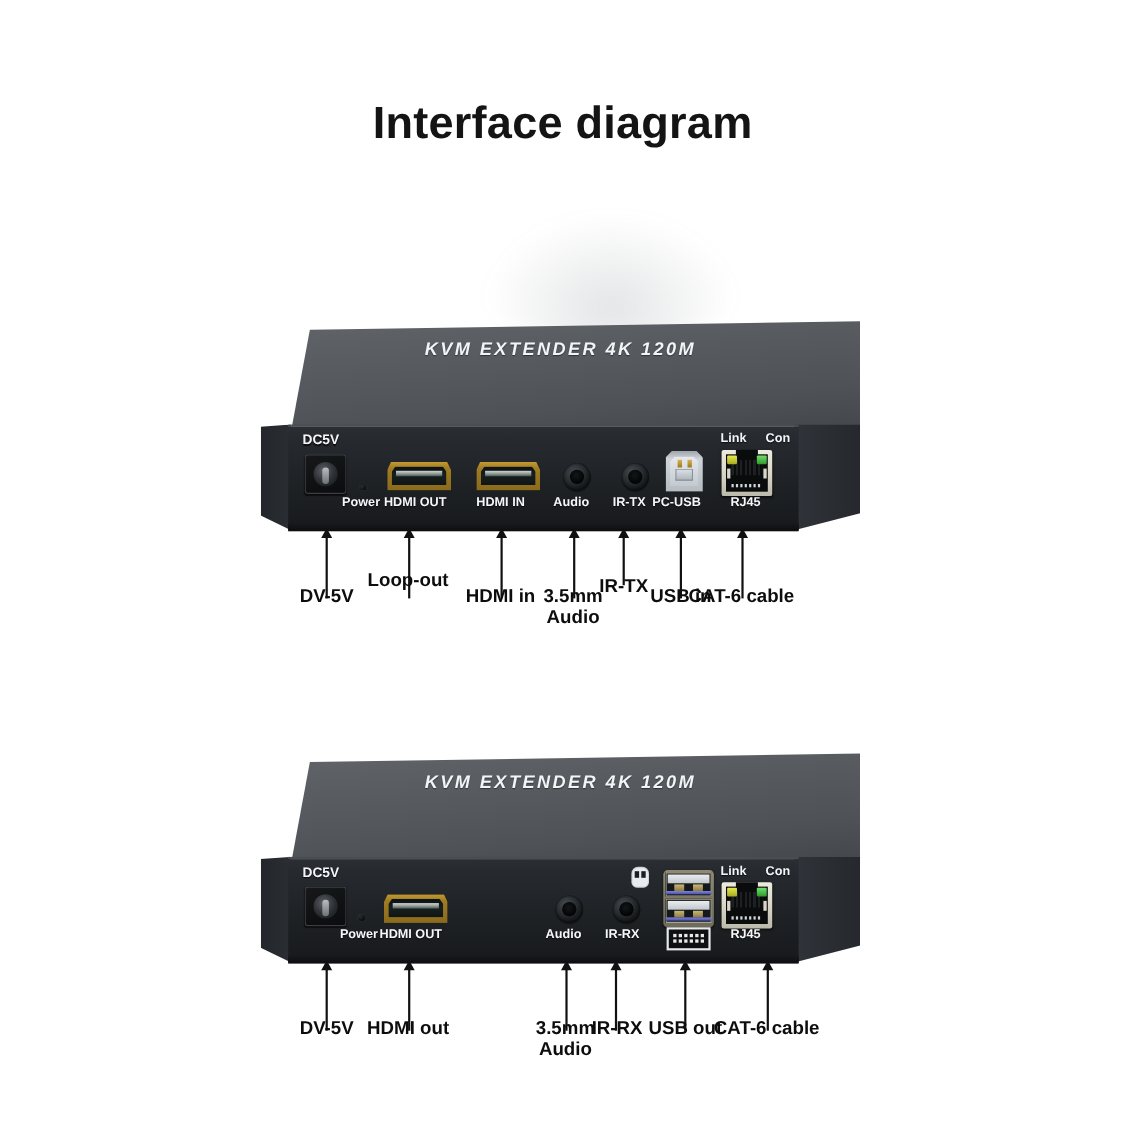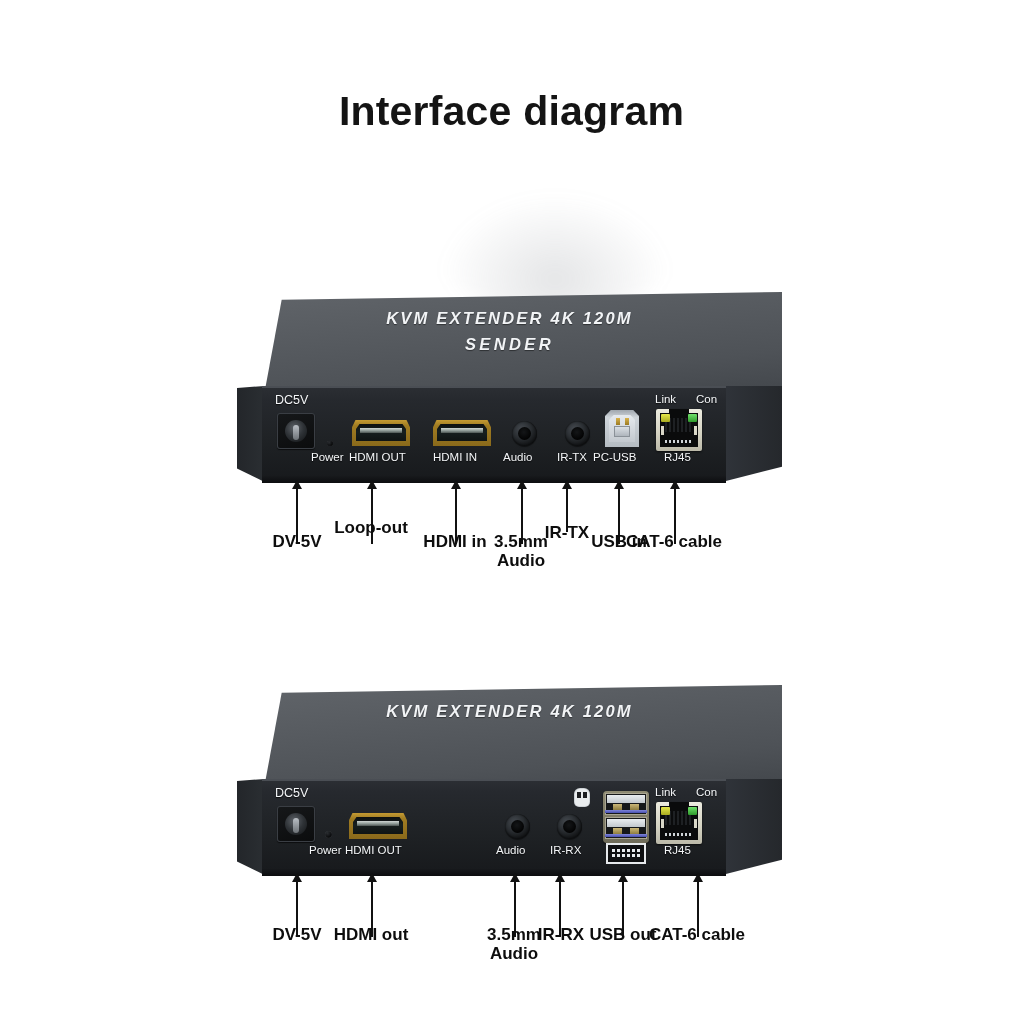--- a/index.html
+++ b/index.html
@@ -374,21 +374,21 @@
     background: #d9d7c8;
   }
   .rj45 .clipL { left: 5px; }
   .rj45 .clipR { right: 5px; }
 
   
   .silk {
     position: absolute;
     color: #f4f6f8;
     font-size: 12.5px;
-    font-weight: normal;
+    font-weight: bold;
     white-space: nowrap;
     text-shadow: 0 1px 1px rgba(0,0,0,.7);
   }
   .silk.small { font-size: 11.5px; }
 
   
   .callout-line {
     position: absolute;
     width: 1.6px;
     background: #111;
@@ -421,21 +421,20 @@
 
   <div class="device">
     <div class="dev-top"></div>
     <div class="dev-liplight"></div>
     <div class="dev-left"></div>
     <div class="dev-right"></div>
     <div class="dev-front"></div>
     <div class="dev-bottomedge"></div>
 
     <div class="brand brand-line1">KVM EXTENDER 4K 120M</div>
-    <div class="brand brand-line2">SENDER</div>
 
     <div class="silk" style="left:38px; top:103px;">DC5V</div>
     <div class="port dc-jack" style="left:40px; top:123px;"></div>
     <div class="port power-led square" style="left:90px; top:151px;"></div>
     <div class="silk small" style="left:74px; top:161px;">Power</div>
 
     <div class="port hdmi" style="left:115px; top:130px;"></div>
     <div class="silk small" style="left:112px; top:161px;">HDMI OUT</div>
 
     <div class="port hdmi" style="left:196px; top:130px;"></div>

